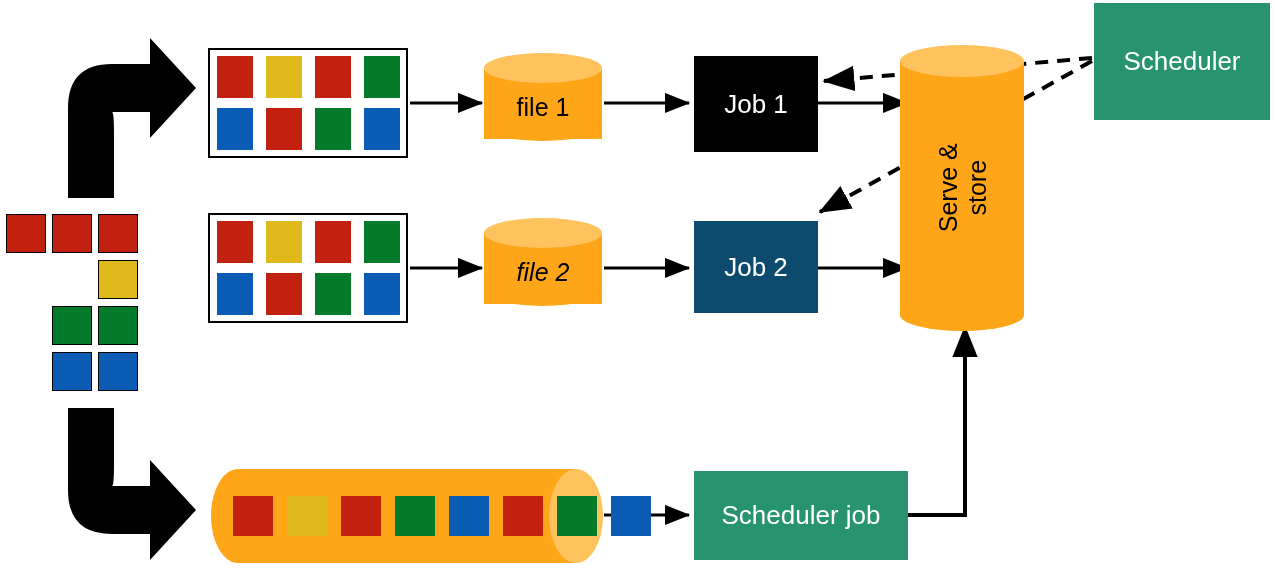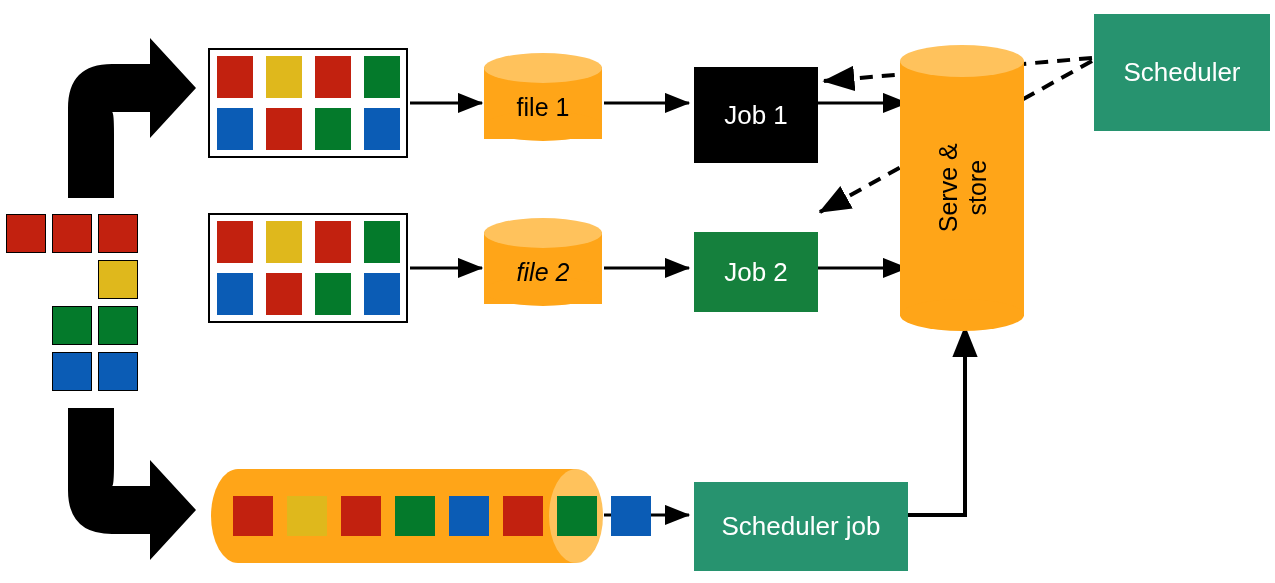--- a/index.html
+++ b/index.html
@@ -126,21 +126,20 @@
   
   .proc-box {
     position: absolute;
     background: #27936F;
     color: #ffffff;
     display: flex;
     align-items: center;
     justify-content: center;
     font-size: 26px;
     box-sizing: border-box;
-    margin-top: 11px;
   }
 </style>
 </head>
 <body>
 
 <div id="canvas">
 
   <svg id="svg-layer" viewBox="0 0 1275 583" xmlns="http://www.w3.org/2000/svg">
     <defs>
       <marker id="arrowhead" markerWidth="9" markerHeight="9" refX="7.6" refY="3.2" orient="auto" markerUnits="strokeWidth">
@@ -228,21 +227,21 @@
     <div class="cyl-body" style="top: 14px; height: 72px; background: rgb(255, 165, 24);"></div>
     <div class="cyl-bottom" style="top: 58px; height: 30px; background: rgb(255, 165, 24);"></div>
     <div class="cyl-top" style="top: 0px; height: 30px; background: rgb(255, 194, 92);"></div>
     <div class="cyl-label" style="top:40px;font-style:italic;">file 2</div>
   </div>
 
   <div class="proc-box" style="left: 694px; top: 56px; width: 124px; height: 96px; background: #000000;">
     <span>Job 1</span>
   </div>
 
-  <div class="proc-box" style="left: 694px; top: 221px; width: 124px; height: 80px; background: #15803d;">
+  <div class="proc-box" style="left: 694px; top: 221px; width: 124px; height: 92px; background: #0c4a6e;">
     <span>Job 2</span>
   </div>
 
   <div style="position:absolute; left:211px; top:469px; width:392px; height:94px;">
     <div class="hcyl-cap-left" style="left: 0px; width: 54px; background: rgb(255, 165, 24);"></div>
     <div class="hcyl-body" style="left: 27px; top: 0px; width: 338px; height: 94px; background: rgb(255, 165, 24);"></div>
     <div class="hcyl-cap-right" style="left: 338px; width: 54px; background: rgb(255, 194, 92);"></div>
     <div class="hcyl-cells" style="left:22px; top:27px;">
         <div class="hcyl-cell" style="background: rgb(194, 33, 15);"></div>
         <div class="hcyl-cell" style="background: rgb(223, 184, 28);"></div>

